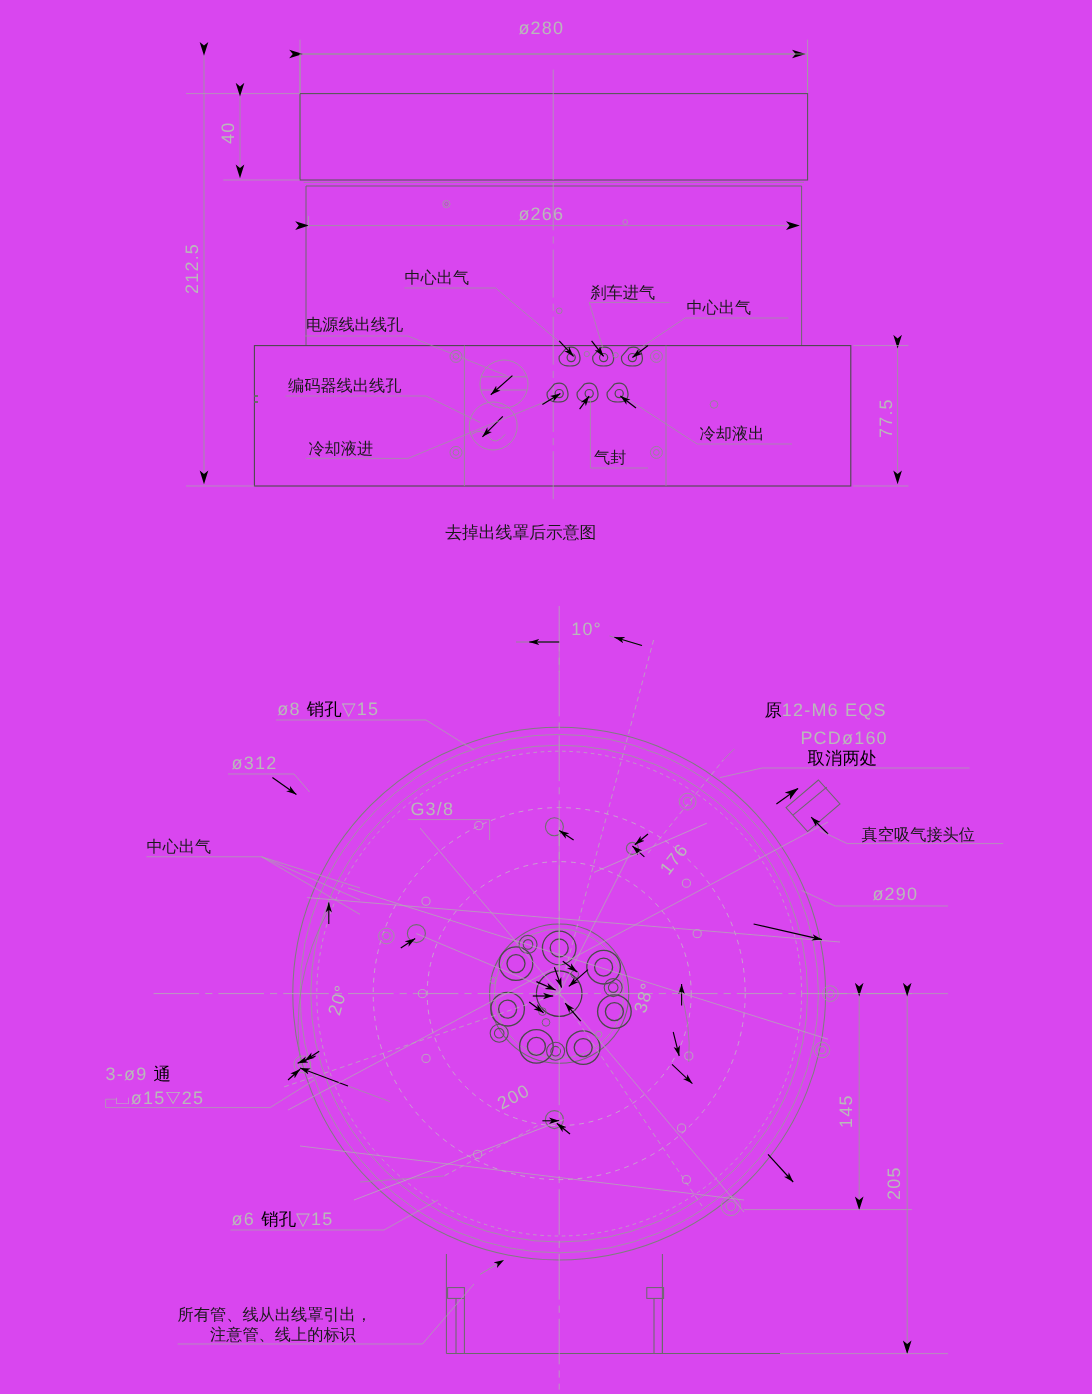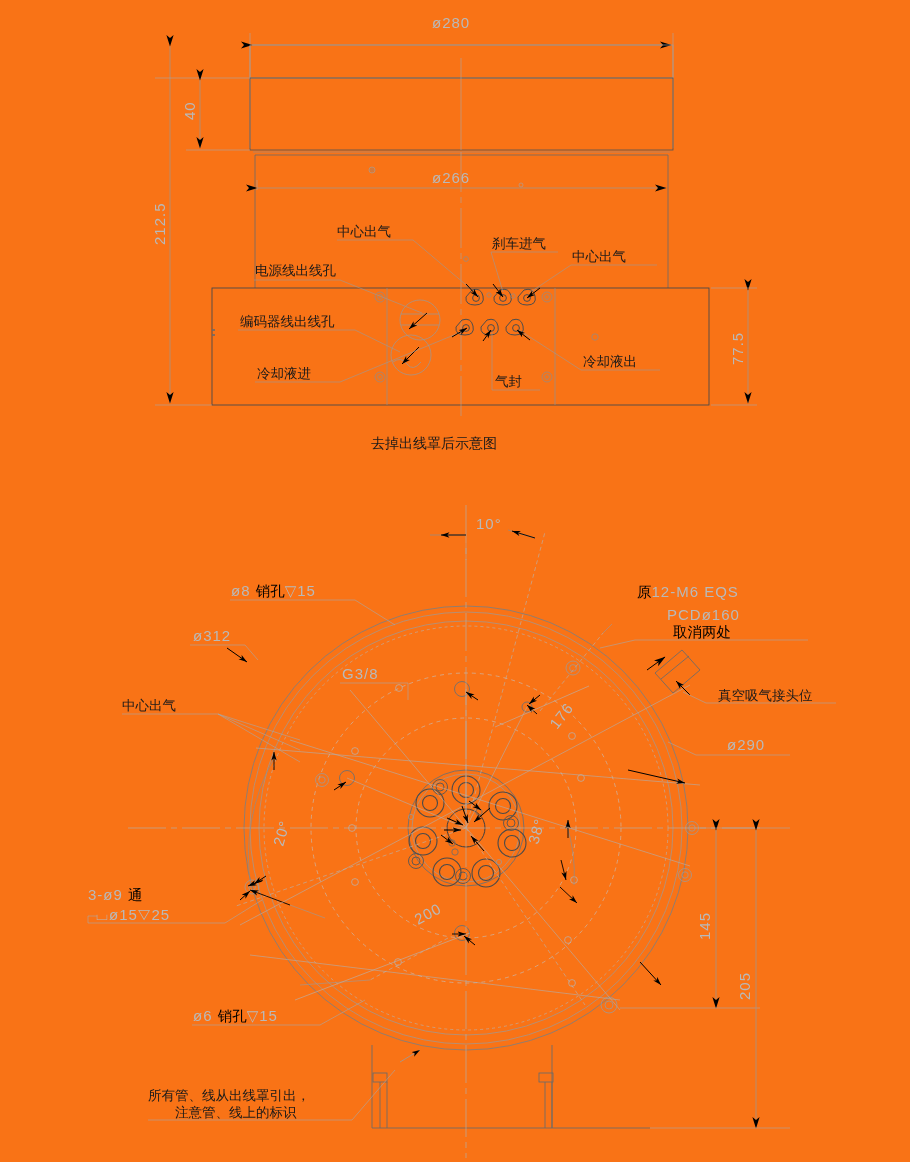--- a/index.html
+++ b/index.html
@@ -13,21 +13,21 @@
     height: 1162px;
     font-family: "Liberation Sans", sans-serif;
     overflow: hidden;
     position: relative;
   }
   #sheet {
     position: absolute;
     left: 0; top: 0;
     width: 910px;
     height: 1162px;
-    background: #f97316;
+    background: #d946ef;
     text-align: center;
   }
   svg.cad {
     position: absolute;
     left: 0; top: 0;
     width: 910px;
     height: 1162px;
   }
   
   .dimtext {

